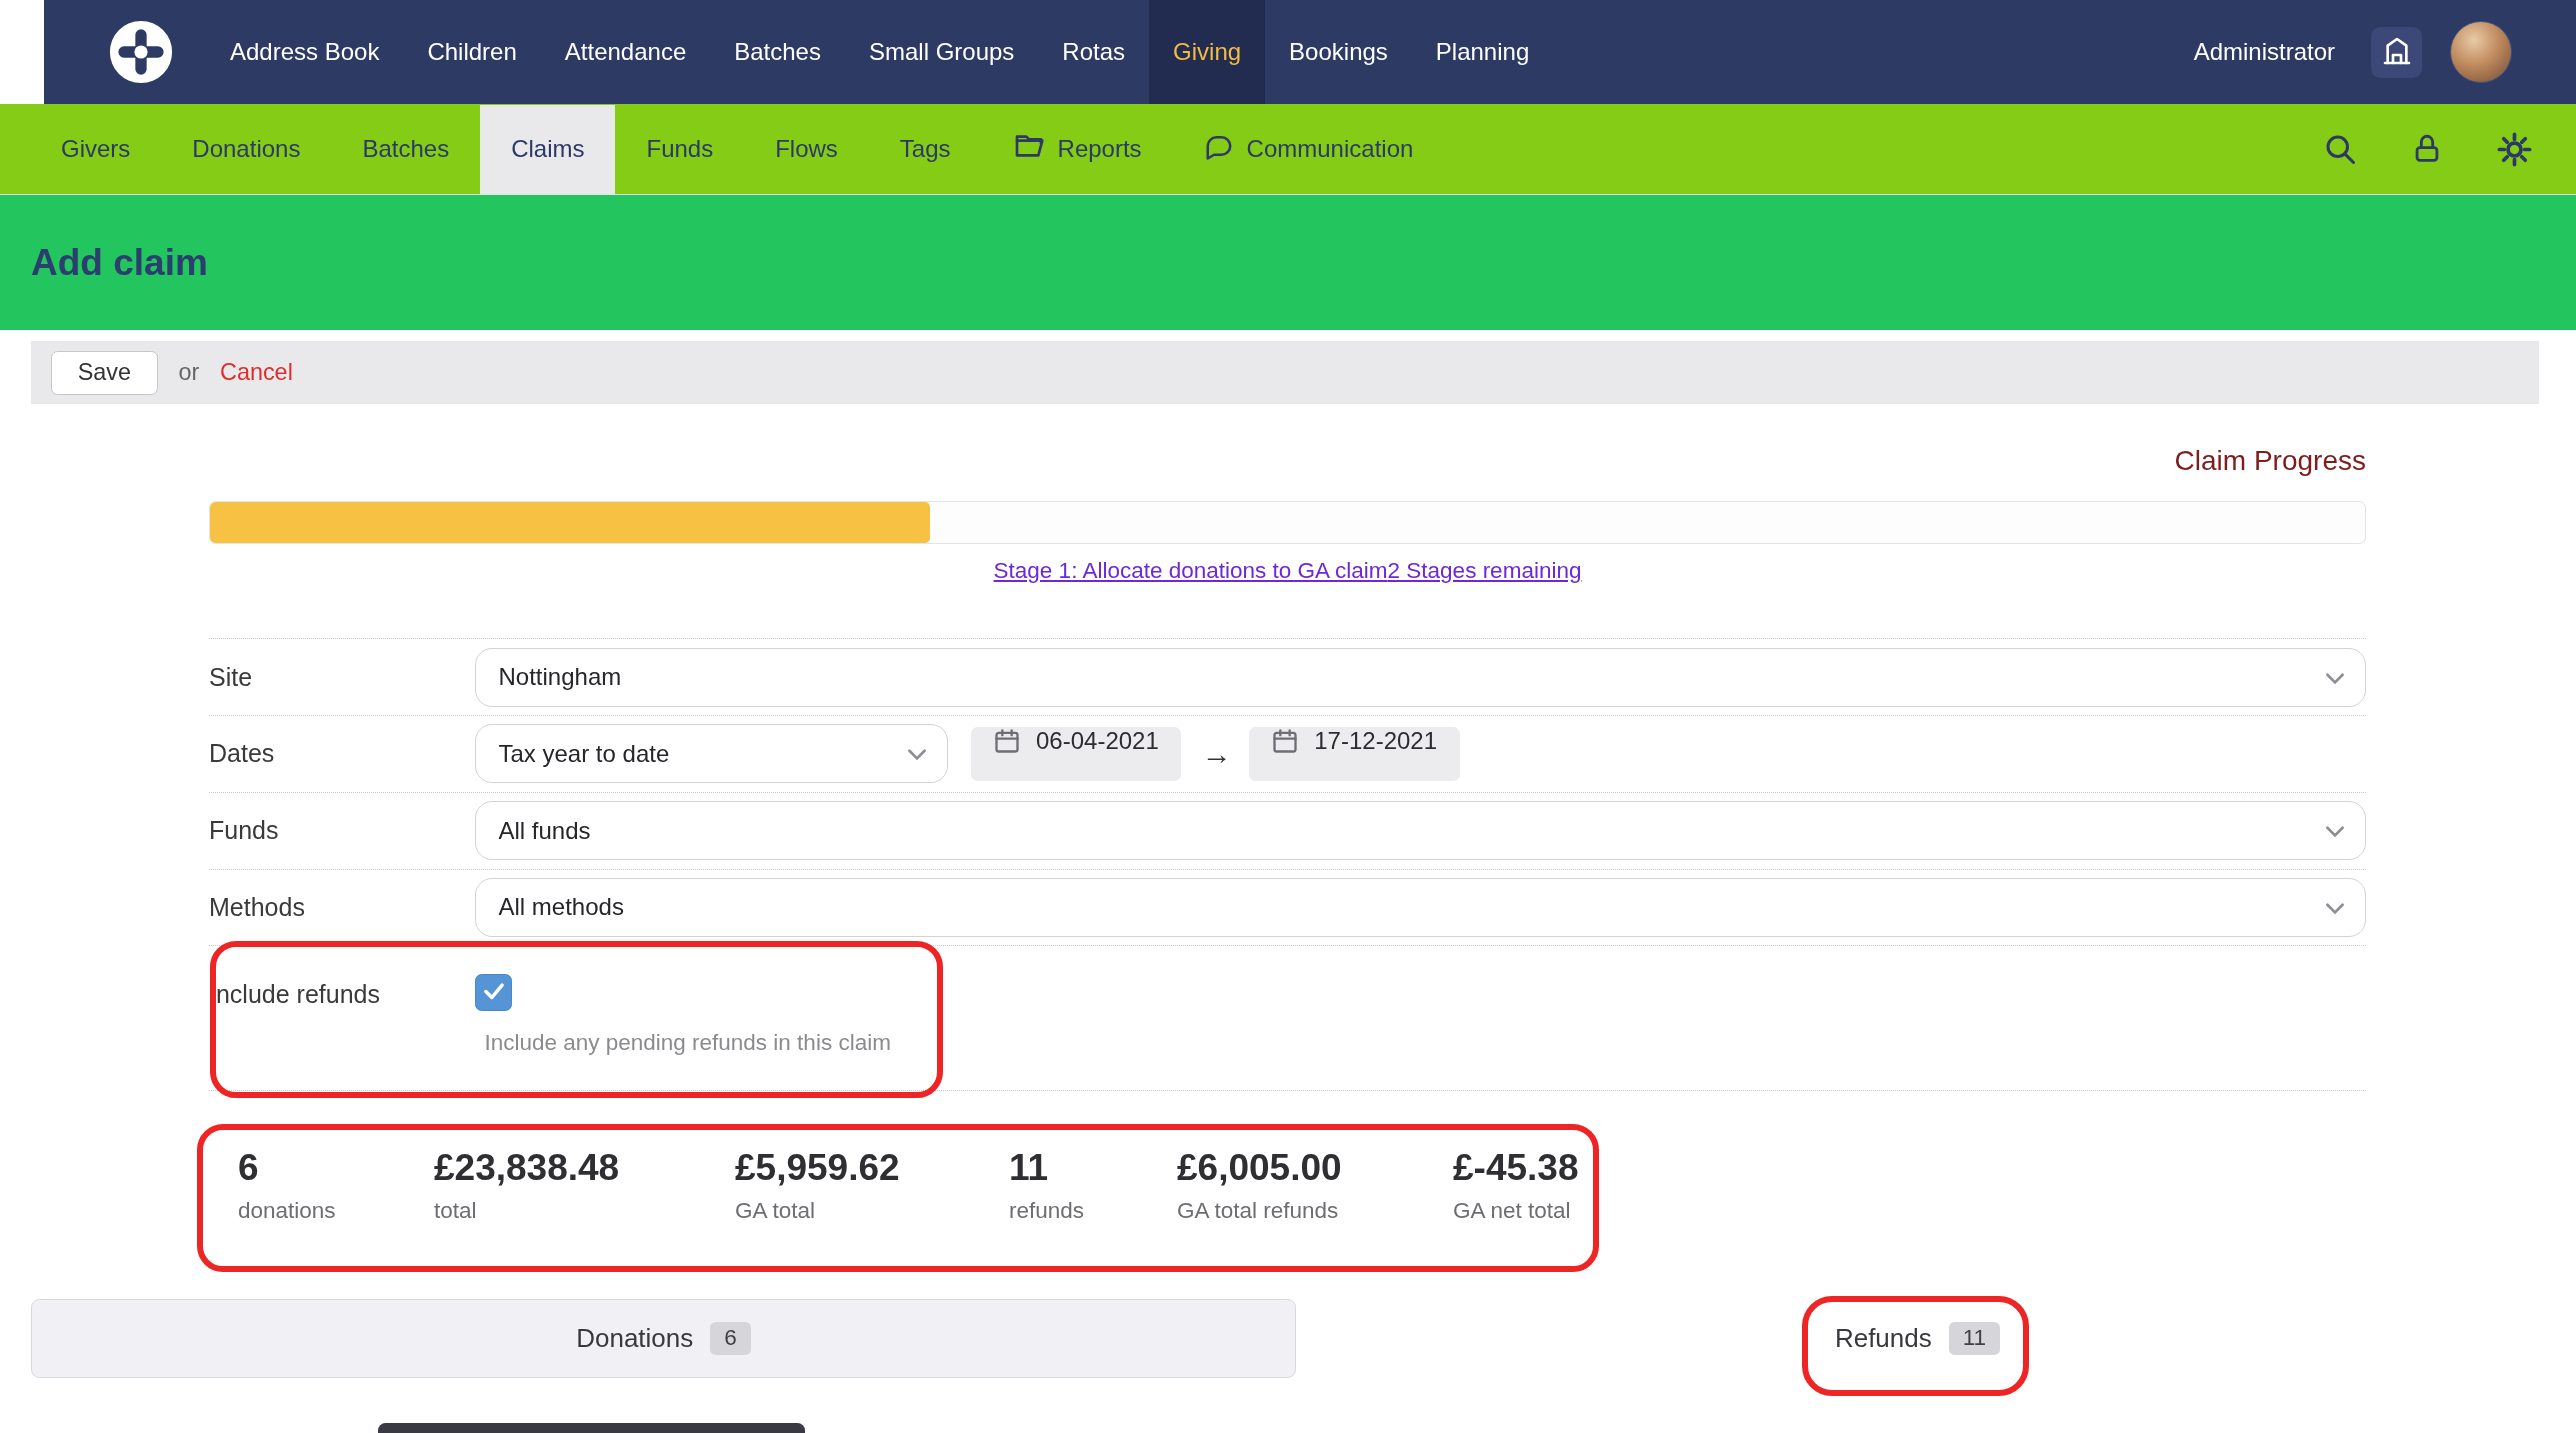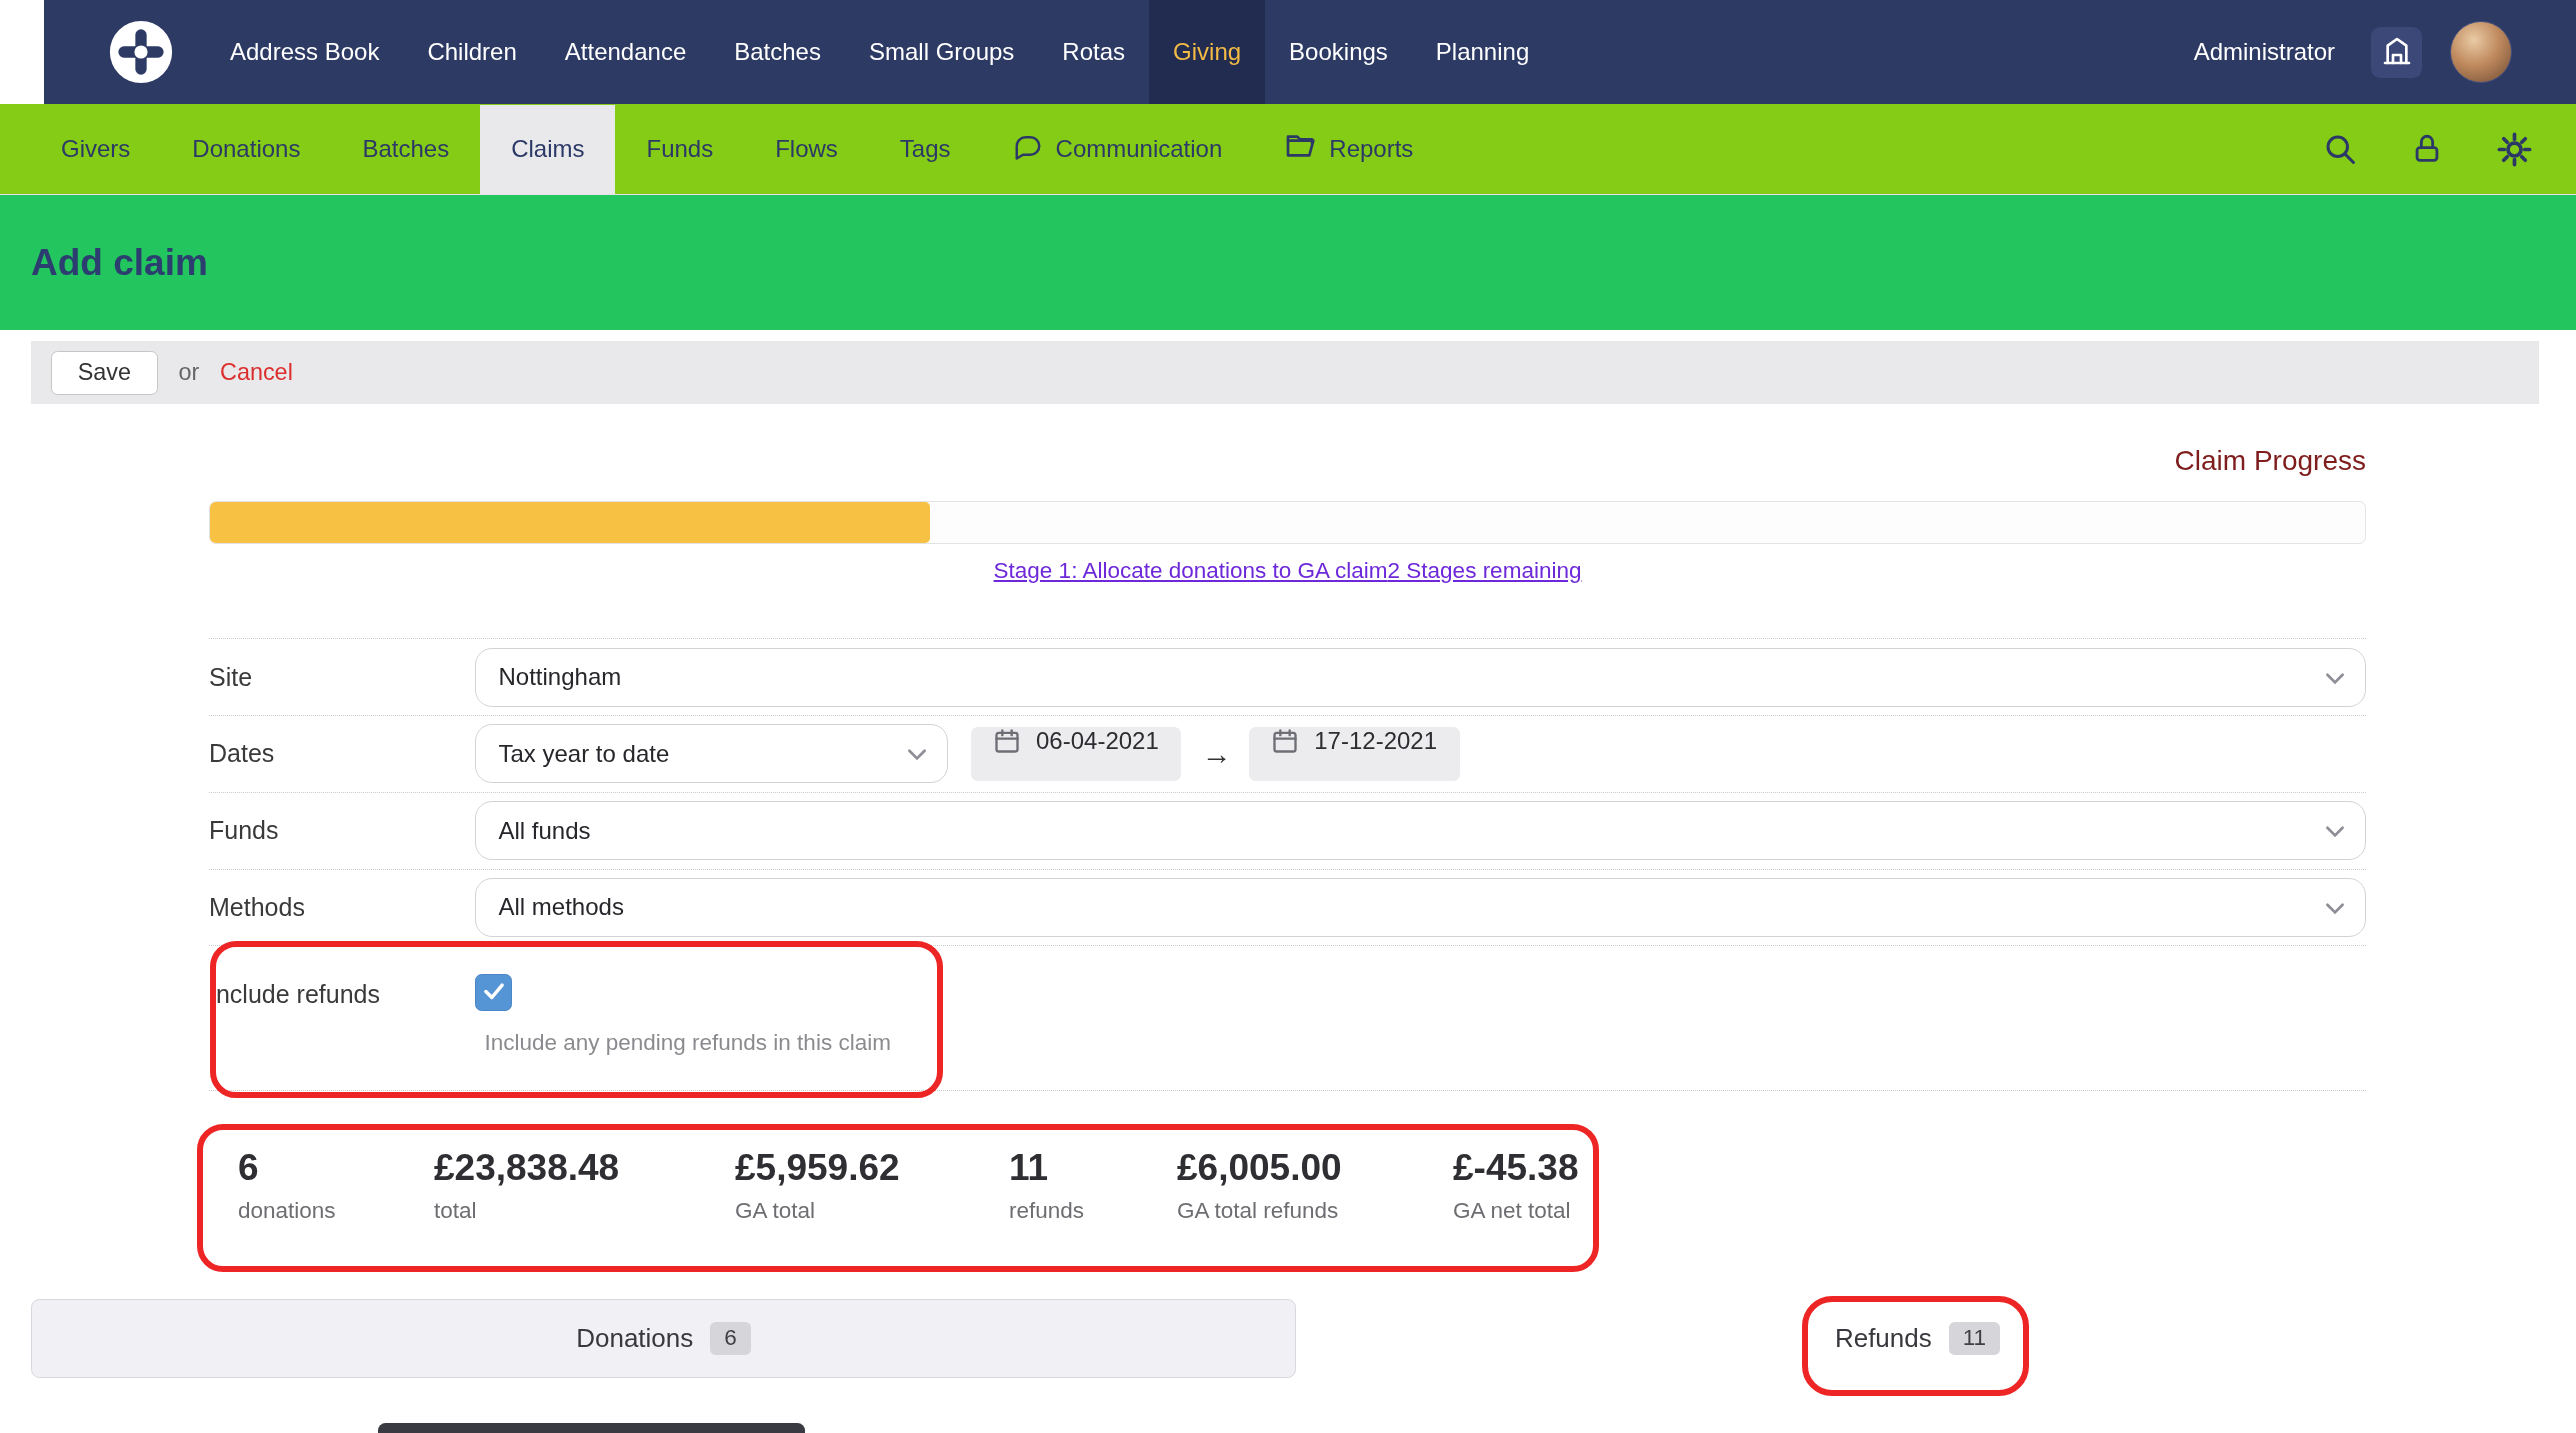--- a/index.html
+++ b/index.html
@@ -135,34 +135,34 @@
   <div class="subnav">
     <div class="sn-item">Givers</div>
     <div class="sn-item">Donations</div>
     <div class="sn-item">Batches</div>
     <div class="sn-item active">Claims</div>
     <div class="sn-item">Funds</div>
     <div class="sn-item">Flows</div>
     <div class="sn-item">Tags</div>
     <div class="sn-item">
       <span>
-        <svg viewBox="0 0 24 24" width="30" height="30" fill="none" stroke="#2c3966" stroke-width="2" stroke-linecap="round" stroke-linejoin="round">
-          <path d="M21 12a7 7 0 0 1-7 7H8l-5 3V12a7 7 0 0 1 7-7h4a7 7 0 0 1 7 7z"></path>
-        </svg>
-      </span>
-      <span>Communication</span>
-    </div>
-    <div class="sn-item">
-      <span>
         <svg viewBox="0 0 24 24" width="32" height="32" fill="none" stroke="#2c3966" stroke-width="2" stroke-linecap="round" stroke-linejoin="round">
           <path d="M3 8V5h7l2 2h9v3"></path>
             <path d="M3 8h19l-3 11H3z"></path>
         </svg>
       </span>
       <span>Reports</span>
+    </div>
+    <div class="sn-item">
+      <span>
+        <svg viewBox="0 0 24 24" width="30" height="30" fill="none" stroke="#2c3966" stroke-width="2" stroke-linecap="round" stroke-linejoin="round">
+          <path d="M21 12a7 7 0 0 1-7 7H8l-5 3V12a7 7 0 0 1 7-7h4a7 7 0 0 1 7 7z"></path>
+        </svg>
+      </span>
+      <span>Communication</span>
     </div>
     <div class="sn-right">
       <div class="sn-icon-btn">
         <svg viewBox="0 0 24 24" width="36" height="36" fill="none" stroke="#2c3966" stroke-width="2" stroke-linecap="round">
           <circle cx="10.5" cy="10.5" r="6.5"></circle>
             <line x1="15.6" y1="15.6" x2="21" y2="21"></line>
         </svg>
       </div>
       <div class="sn-icon-btn">
         <svg viewBox="0 0 24 24" width="34" height="34" fill="none" stroke="#2c3966" stroke-width="2" stroke-linecap="round" stroke-linejoin="round">

